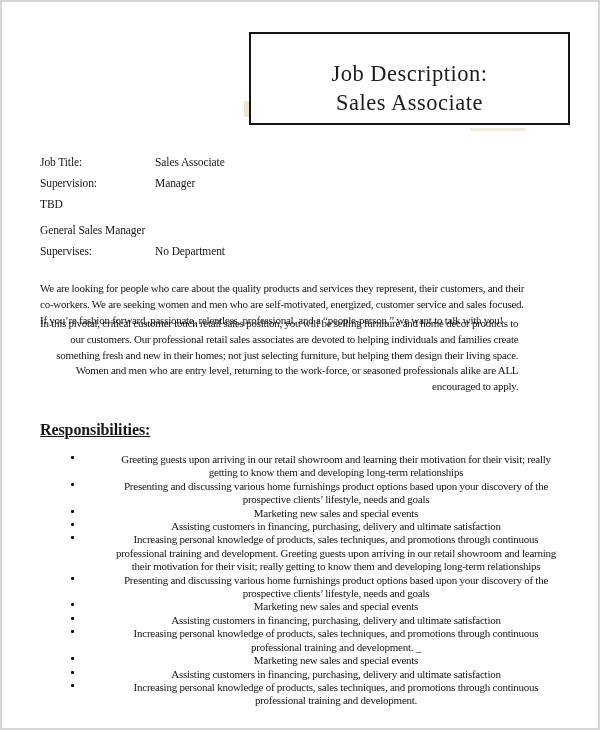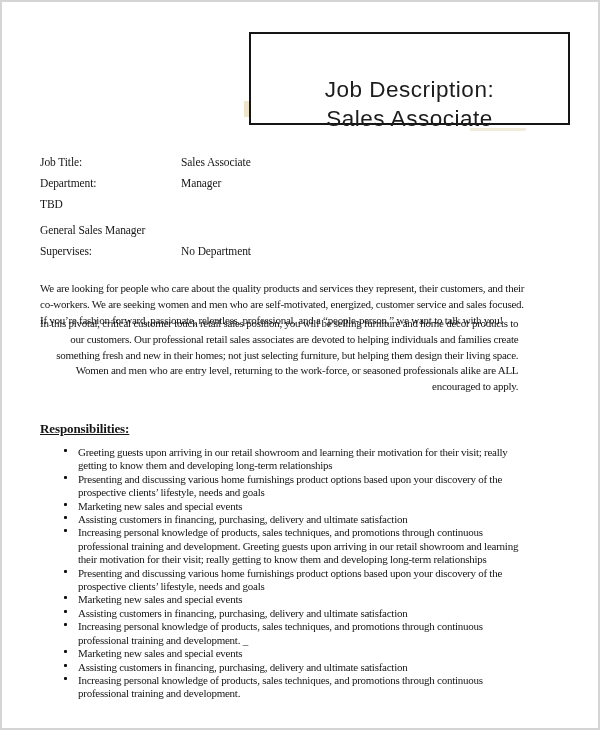--- a/index.html
+++ b/index.html
@@ -20,22 +20,22 @@
   .title-box {
     position: absolute;
     left: 247px;
     top: 30px;
     width: 321px;
     height: 93px;
     box-sizing: border-box;
     border: 2px solid #151515;
     background: #ffffff;
     text-align: center;
-    padding-top: 42px;
-    font-family: Liberation Sans, sans-serif;
+    padding-top: 26px;
+    font-family: Liberation Serif, serif;
     font-size: 22.5px;
     line-height: 28.5px;
     letter-spacing: 0.5px;
     color: #1c1c1c;
   }
 
   
   .artifact-v {
     position: absolute;
     left: 242px; top: 99px;
@@ -53,58 +53,59 @@
 
   
   .details {
     position: absolute;
     left: 38px;
     top: 150px;
     font-size: 11.5px;
     line-height: 21px;
     letter-spacing: -0.1px;
   }
-  .detail-row { display: flex; gap: 26px; }
+  .detail-row { display: flex; }
   .detail-label { width: 115px; }
   .detail-spacer { height: 5px; }
 
   
   .para {
     position: absolute;
     left: 38px;
     font-size: 11px;
     line-height: 15.8px;
     letter-spacing: -0.25px;
     white-space: pre-line;
   }
   .para-1 { top: 279px; }
   .para-2 { top: 314px; text-align: right; }
 
   
   .resp-heading {
     position: absolute;
     left: 38px;
     top: 419px;
-    font-size: 13px;
+    font-size: 16px;
     font-weight: bold;
     text-decoration: underline;
     letter-spacing: -0.1px;
     text-align: right;
   }
   .resp-list {
     position: absolute;
     left: 38px;
     top: 444px;
     width: 540px;
-    margin: 0;
+    margin: 7px;
     padding: 0;
     list-style: none;
     font-size: 11px;
     line-height: 13.4px;
     letter-spacing: -0.25px;
+    text-align: center;
   }
   .resp-item {
     position: relative;
     padding-left: 38px;
     white-space: pre-line;
   }
   .resp-item .bullet-dot {
     position: absolute;
     left: 24px;
     top: 3px;
@@ -126,21 +127,21 @@
 
   <div class="artifact-v"></div>
   <div class="artifact-h"></div>
 
   <div class="details">
     <div class="detail-row">
       <span class="detail-label">Job Title:</span>
       <span class="detail-value">Sales Associate</span>
     </div>
     <div class="detail-row">
-      <span class="detail-label">Department:</span>
+      <span class="detail-label">Supervision:</span>
       <span class="detail-value">Manager</span>
     </div>
     <div class="detail-row">
       <span class="detail-value">TBD</span>
     </div>
     <div class="detail-spacer"></div>
     <div class="detail-row">
       <span class="detail-value">General Sales Manager</span>
     </div>
     <div class="detail-row">

